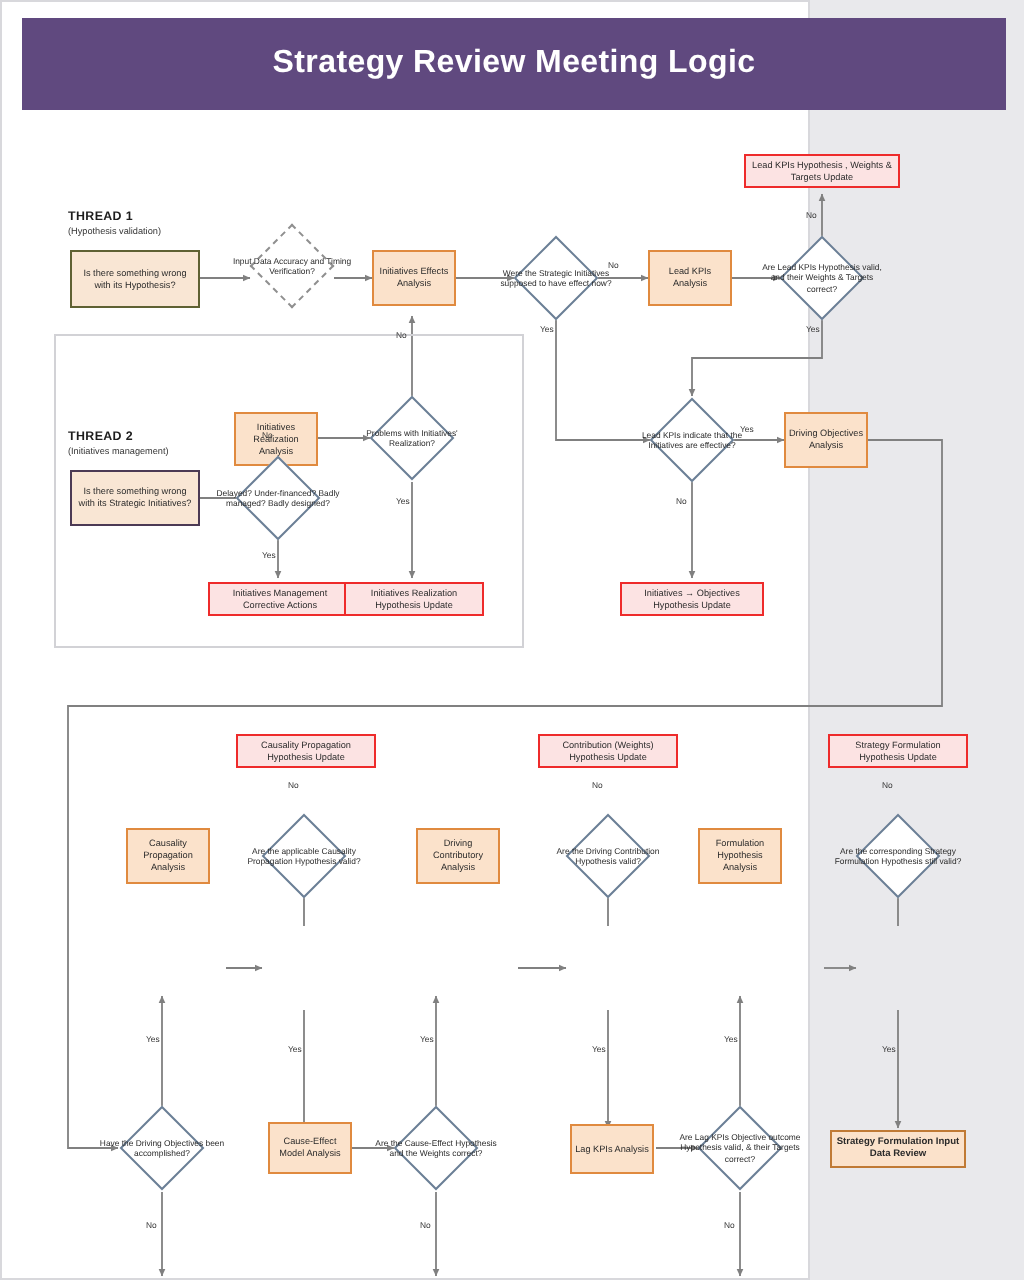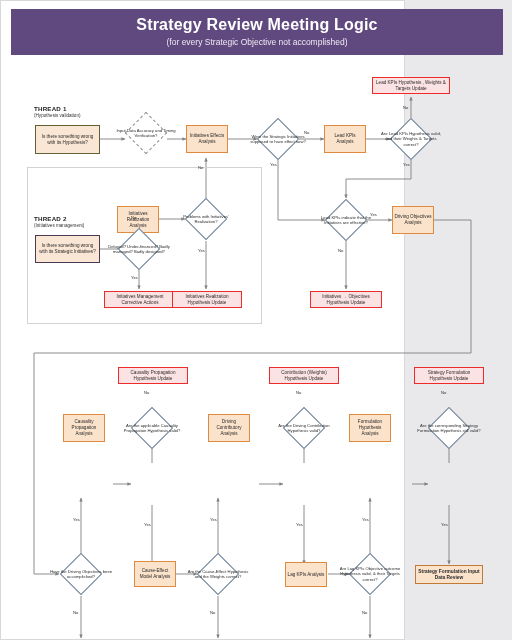--- a/index.html
+++ b/index.html
@@ -80,21 +80,20 @@
     position:absolute;border:1px solid #d2d2d6;background:transparent;box-sizing:border-box;
   }
 </style>
 </head>
 <body>
 
 <div id="page">
 
   <div id="header">
     <div class="title">Strategy Review Meeting Logic</div>
-    <div class="subtitle">(for every Strategic Objective not accomplished)</div>
   </div>
 
   <div id="canvas">
 
     <svg id="wires" viewBox="0 0 512 584">
       <defs>
         <marker id="ah" markerWidth="5" markerHeight="5" refX="4" refY="2.5" orient="auto">
           <path d="M0,0.6 L4.2,2.5 L0,4.4 z" fill="#808080"></path>
         </marker>
       </defs>

